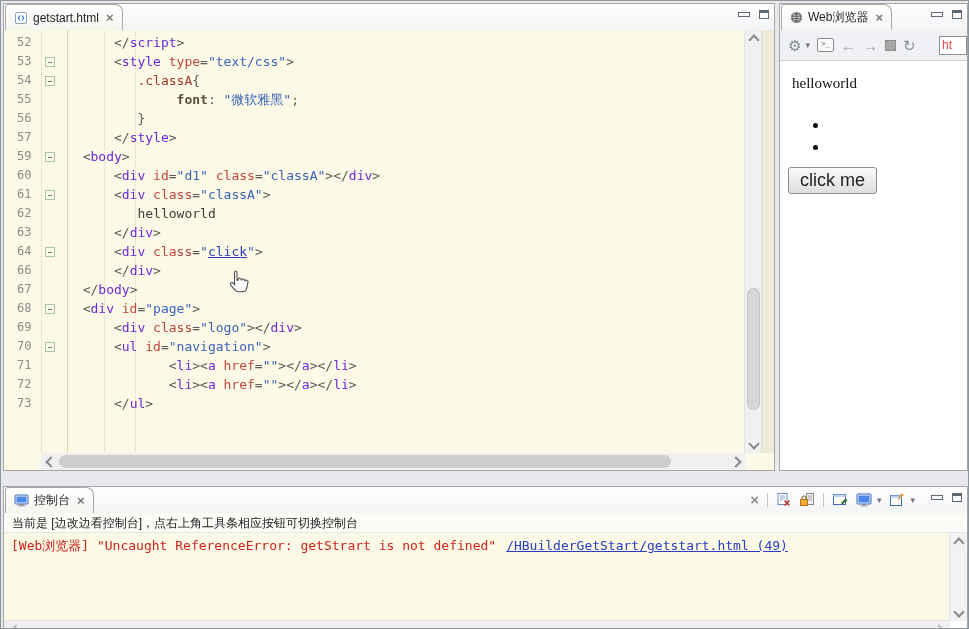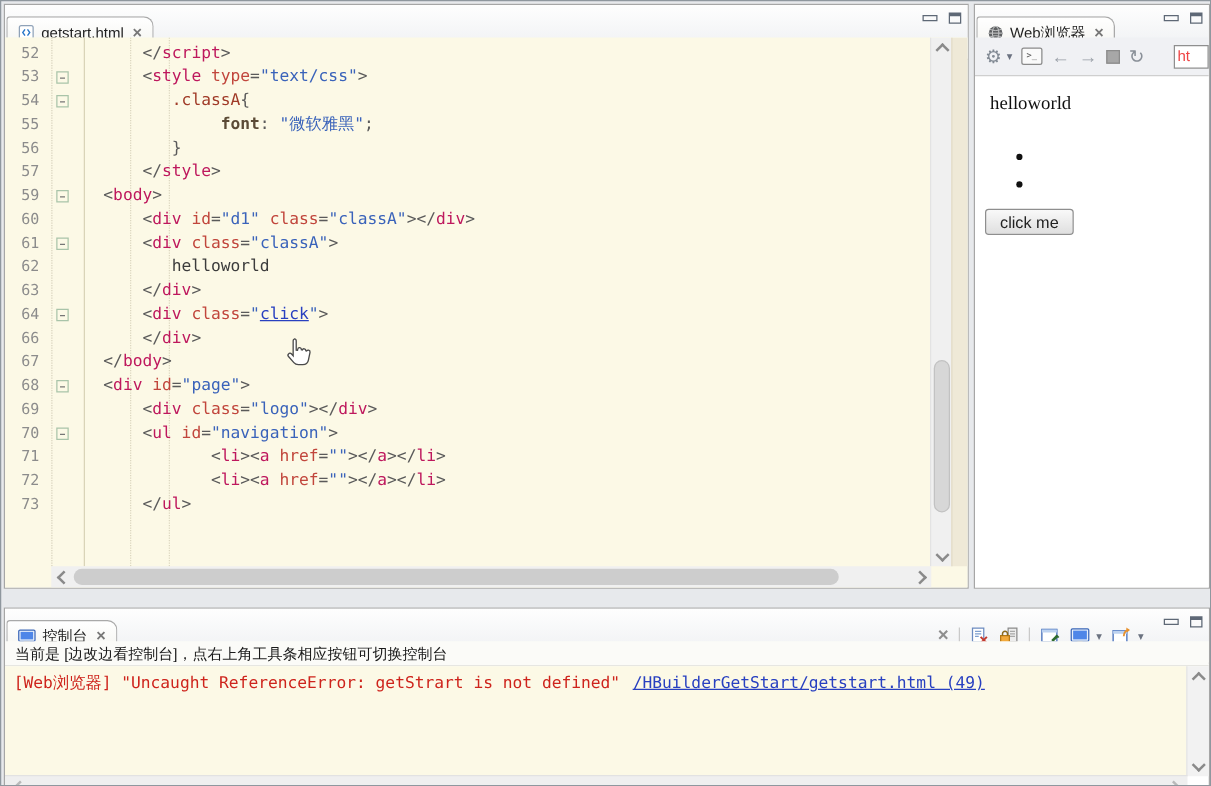--- a/index.html
+++ b/index.html
@@ -1,41 +1,41 @@
 <!DOCTYPE html>
 <html><head>
 <meta charset="utf-8">
 <style>
   html,body{margin:0;padding:0;background:#CFCFCF;font-family:"Liberation Sans",sans-serif;}
   .window{position:relative;width:969px;height:629px;background:#E7E9EC;border:1px solid #8F979E;box-sizing:border-box;overflow:hidden;}
   .panel{position:absolute;background:#FFFFFF;border:1px solid #A6A6A6;box-sizing:border-box;}
 
   
-  .tabbar{position:relative;height:44px;background:linear-gradient(#FEFEFE,#ECEEF1);border-bottom:1px solid #B4B4B4;display:flex;align-items:center;box-sizing:border-box;}
+  .tabbar{position:relative;height:44px;background:linear-gradient(#FEFEFE,#ECEEF1);border-bottom:1px solid #B4B4B4;display:flex;align-items:flex-start;box-sizing:border-box;}
   .tab{display:flex;align-items:center;gap:5px;height:25px;padding:0 8px;background:linear-gradient(#FFFFFF,#F4F4F0);
        border:1px solid #A9A9A9;border-bottom:none;border-radius:3px 8px 0 0;font-size:12px;color:#1F1F1F;margin-left:1px;}
   .closex{font-weight:bold;color:#777;font-size:13px;line-height:12px;padding-left:2px;cursor:default;}
   .winbtns{position:absolute;right:5px;top:6px;display:flex;gap:9px;align-items:center;}
   .ico-min{width:10px;height:3px;border:1px solid #5E6876;}
   .ico-max{width:10px;height:9px;border:1px solid #5E6876;border-top:3px solid #5E6876;box-sizing:border-box;}
 
   
   #editor{left:2px;top:2px;width:772px;height:468px;}
   .edbody{position:absolute;left:0;top:26px;right:0;bottom:0;background:#FCF9E6;overflow:hidden;}
   .gutter{position:absolute;left:0;top:0;bottom:17px;width:63px;background:#FCF9E6;border-right:1px solid #D9D4B8;}
   .gutterdot{position:absolute;left:37px;top:0;bottom:17px;border-left:1px dotted #D8D3BE;}
   .guide{position:absolute;top:0;bottom:17px;border-left:1px dotted #DCD7C0;}
   #code-lines{position:absolute;left:0;top:3px;right:30px;}
   .crow{display:flex;height:19px;line-height:19px;font-family:"DejaVu Sans Mono",monospace;font-size:13px;}
   .ln{flex:none;width:24px;padding-left:13px;color:#8C8C8C;font-size:12px;}
   .fc{flex:none;width:26px;position:relative;}
   .fbox{position:absolute;left:4px;top:5px;width:8px;height:8px;border:1px solid #A9C4A9;background:#FCF9E6;display:flex;align-items:center;justify-content:center;box-sizing:content-box;}
   .fdash{width:4px;height:1px;background:#777;}
   .ctext{white-space:pre;}
-  .tk-t{color:#be185d;} .tk-a{color:#C1463C;} .tk-v{color:#3A63BA;} .tk-p{color:#5A5A5A;}
+  .tk-t{color:#6d28d9;} .tk-a{color:#C1463C;} .tk-v{color:#3A63BA;} .tk-p{color:#5A5A5A;}
   .tk-s{color:#A03B28;} .tk-r{color:#5B4A35;font-weight:bold;} .tk-x{color:#3C3C3C;}
   .tk-lk{color:#2840C0;text-decoration:underline;}
   .handcur{position:absolute;left:222px;top:238px;width:26px;height:28px;}
 
   
   .vsb{position:absolute;top:0;right:12px;width:17px;bottom:17px;background:#F0F0F0;border-left:1px solid #E3E3E3;}
   .vsb-thumb{position:absolute;left:2px;right:2px;top:258px;height:120px;background:#D7D7D7;border:1px solid #C2C2C2;border-radius:7px;}
   .sbtn{position:absolute;left:0;right:0;height:16px;display:flex;align-items:center;justify-content:center;}
   .chev{width:6px;height:6px;border-left:2px solid #8A8A8A;border-top:2px solid #8A8A8A;}
   .chu{transform:rotate(45deg);margin-top:4px;}
@@ -52,21 +52,21 @@
   .btoolbar{position:absolute;left:0;top:26px;right:0;height:30px;display:flex;align-items:center;gap:7px;padding-left:8px;background:#F0F1F4;box-sizing:border-box;}
   .gi{font-size:15px;color:#828A94;line-height:1;}
   .dd{font-size:9px;color:#6B7280;margin-left:-3px;}
   .navarrow{font-size:15px;color:#9AA0A8;line-height:1;}
   .stopsq{width:9px;height:9px;background:#A7A7A7;border:1px solid #8B8B8B;}
   .termbox{width:15px;height:12px;border:1px solid #8A8A8A;border-radius:2px;font-size:7px;line-height:11px;color:#555;text-align:center;font-family:"DejaVu Sans Mono",monospace;background:#FAFAFA;}
   .urlinput{margin-left:auto;width:22px;height:17px;border:1px solid #8F8F8F;font-size:12px;padding:0 2px;font-family:"Liberation Sans",sans-serif;color:#ef4444;flex:none;}
   .bcontent{position:absolute;left:0;top:56px;right:0;bottom:0;background:#FFFFFF;border-top:1px solid #CFCFCF;}
   .hw{position:absolute;left:12px;top:14px;font-family:"Liberation Serif",serif;font-size:15px;color:#111;}
   .bullet{position:absolute;left:33px;width:5px;height:5px;border-radius:50%;background:#111;}
-  .clickme{position:absolute;left:8px;top:106px;padding:2px 11px;font-size:13px;color:#222;background:linear-gradient(#F9F9F9,#DFDFDF);border:1px solid #8E8E8E;border-radius:3px;font-family:"Liberation Sans",sans-serif;}
+  .clickme{position:absolute;left:8px;top:106px;padding:2px 11px;font-size:18px;color:#222;background:linear-gradient(#F9F9F9,#DFDFDF);border:1px solid #8E8E8E;border-radius:3px;font-family:"Liberation Sans",sans-serif;}
 
   
   #console{left:2px;top:473px;width:965px;height:154px;margin-top:12px;}
   .ctools{margin-left:auto;display:flex;align-items:center;gap:8px;padding-right:52px;height:25px;}
   .csep{width:1px;height:14px;background:#C9C9C9;}
   .bigx{font-size:15px;font-weight:bold;color:#8E8E8E;line-height:1;}
   .cinfo{position:absolute;left:0;top:26px;right:0;height:20px;line-height:20px;font-size:12px;color:#1A1A1A;padding-left:8px;background:#FBFBF8;border-bottom:1px solid #E6E6E2;box-sizing:border-box;}
   .cout{position:absolute;left:0;top:46px;right:17px;bottom:18px;background:#FCF9E6;font-family:"DejaVu Sans Mono",monospace;font-size:13px;padding:4px 0 0 7px;white-space:pre;overflow:hidden;}
   .err{color:#CE241C;}
   .elink{color:#2840C0;text-decoration:underline;margin-left:10px;}

